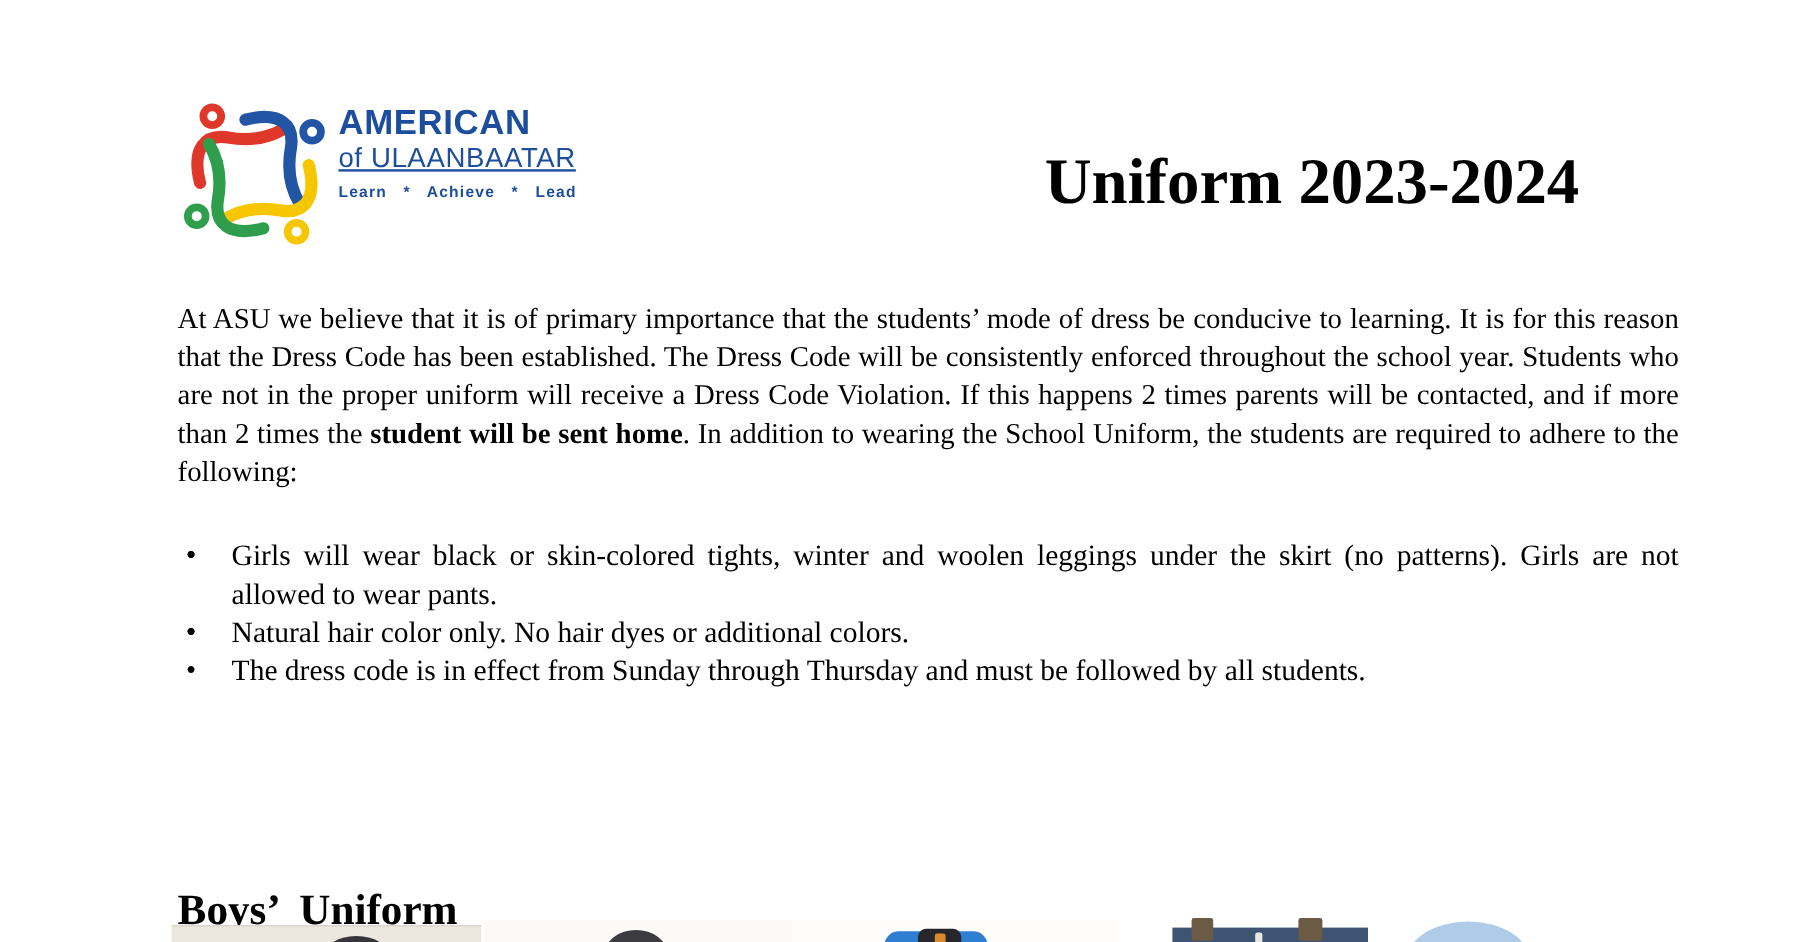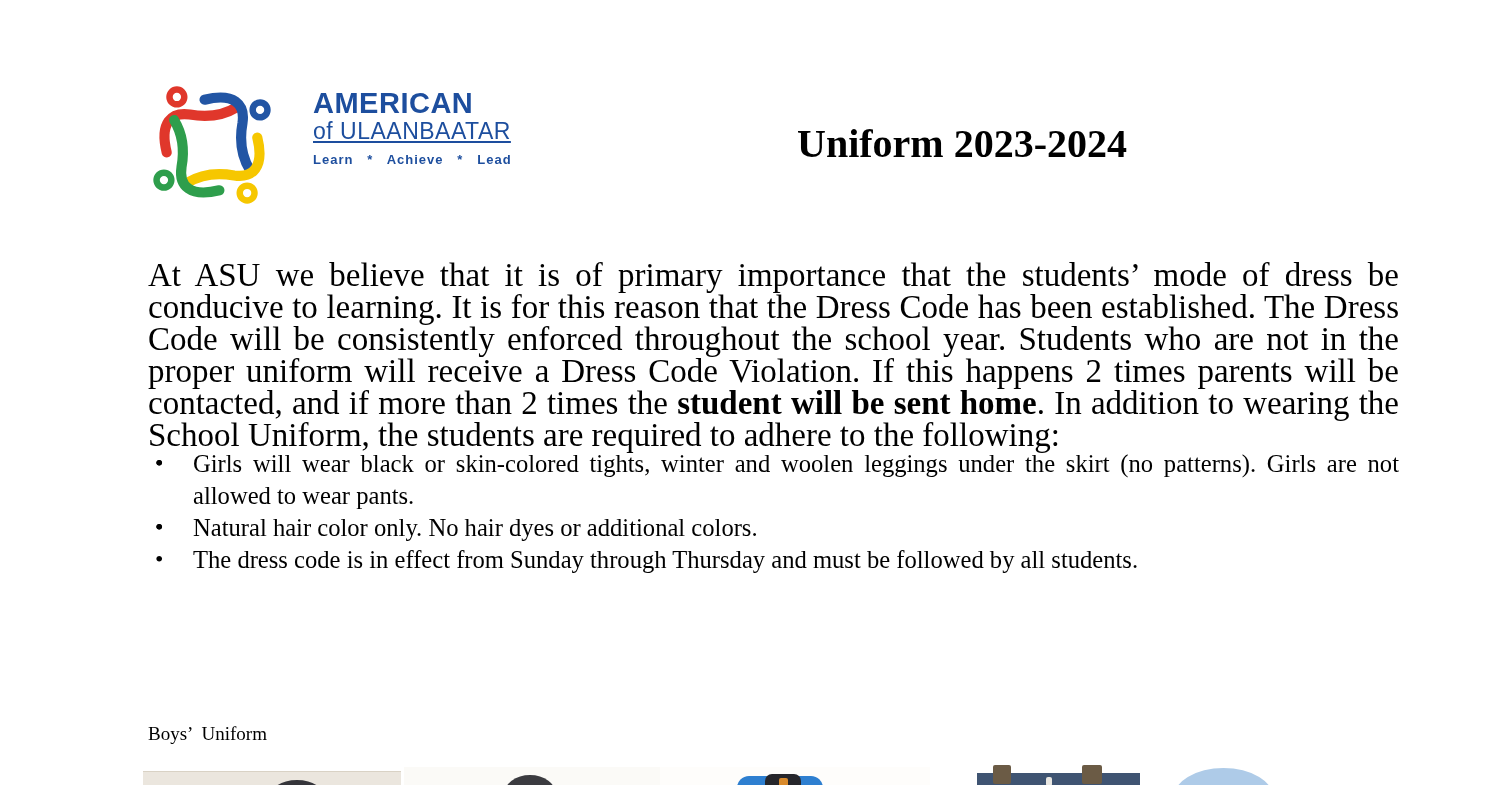--- a/index.html
+++ b/index.html
@@ -7,65 +7,65 @@
     width:1500px; height:785px;
     background:#ffffff;
     overflow:hidden;
     font-family:"Liberation Serif", serif;
     color:#000;
     position:relative;
   }
   .page { position:absolute; inset:0; }
 
   
-  .logo { position:absolute; left:148px; top:84px; display:flex; align-items:flex-start;gap:31px; }
+  .logo { position:absolute; left:148px; top:84px; display:flex; align-items:flex-start; }
   .logo-icon { width:128px; height:122px; }
   .logo-text {
     margin-left:6px; padding-top:4px;
     font-family:"Liberation Sans", sans-serif;
     color:#1d4e9e;
   }
   .logo-name1, .logo-name2 {
     font-size:29px; font-weight:bold; line-height:30px; letter-spacing:0.5px;
   }
   .logo-name3 { font-size:23px; font-weight:normal; line-height:27px; letter-spacing:0.5px;text-decoration:underline; }
   .logo-tagline {
     font-size:13px; font-weight:bold; letter-spacing:1px;
     margin-top:7px; white-space:pre;
   }
 
   
   .doc-title {
-    position:absolute; left:622px; top:120px; width:680px;
-    text-align:center; font-size:40px; font-weight:bold;
+    position:absolute; left:636px; top:120px; width:680px;
+    text-align:right; font-size:54px; font-weight:bold;
     font-family:"Liberation Serif", serif;
   }
 
   
   .intro {
     position:absolute; left:148px; top:226px; width:1251px;
-    font-size:33px; line-height:32px; text-align:justify;
+    font-size:24px; line-height:32px; text-align:justify;
   }
   .intro b { font-weight:bold; }
 
   
   .rules {
     position:absolute; left:148px; top:448px; width:1251px;
     margin:0; padding:0; list-style:none;
   }
   .rules li {
     position:relative; padding-left:45px;
     font-size:24.6px; line-height:32px; text-align:justify;
   }
   .rules .bullet { position:absolute; left:7px; top:-1px; font-size:24px; }
 
   
   .boys-heading {
     position:absolute; left:148px; top:707px;
-    font-size:19px; font-weight:normal; white-space:pre;
+    font-size:36px; font-weight:bold; white-space:pre;
     font-family:"Liberation Serif", serif;
   }
 
   
   .photo-strip { position:absolute; left:0; top:765px; width:1500px; height:20px; }
   .photo { position:absolute; }
   .photo-1 { left:143px; top:6px; width:258px; height:19px; background:#ebe6de; border-top:1px solid #d9d2c5; }
   .photo-1 .arc { position:absolute; left:125px; top:8px; width:58px; height:24px; background:#35353a; border-radius:55% 55% 0 0 / 90% 90% 0 0; }
   .photo-2 { left:404px; top:2px; width:256px; height:23px; background:#fbfaf7; }
   .photo-2 .arc { position:absolute; left:100px; top:8px; width:52px; height:24px; background:#3b3b40; border-radius:55% 55% 0 0 / 90% 90% 0 0; }

